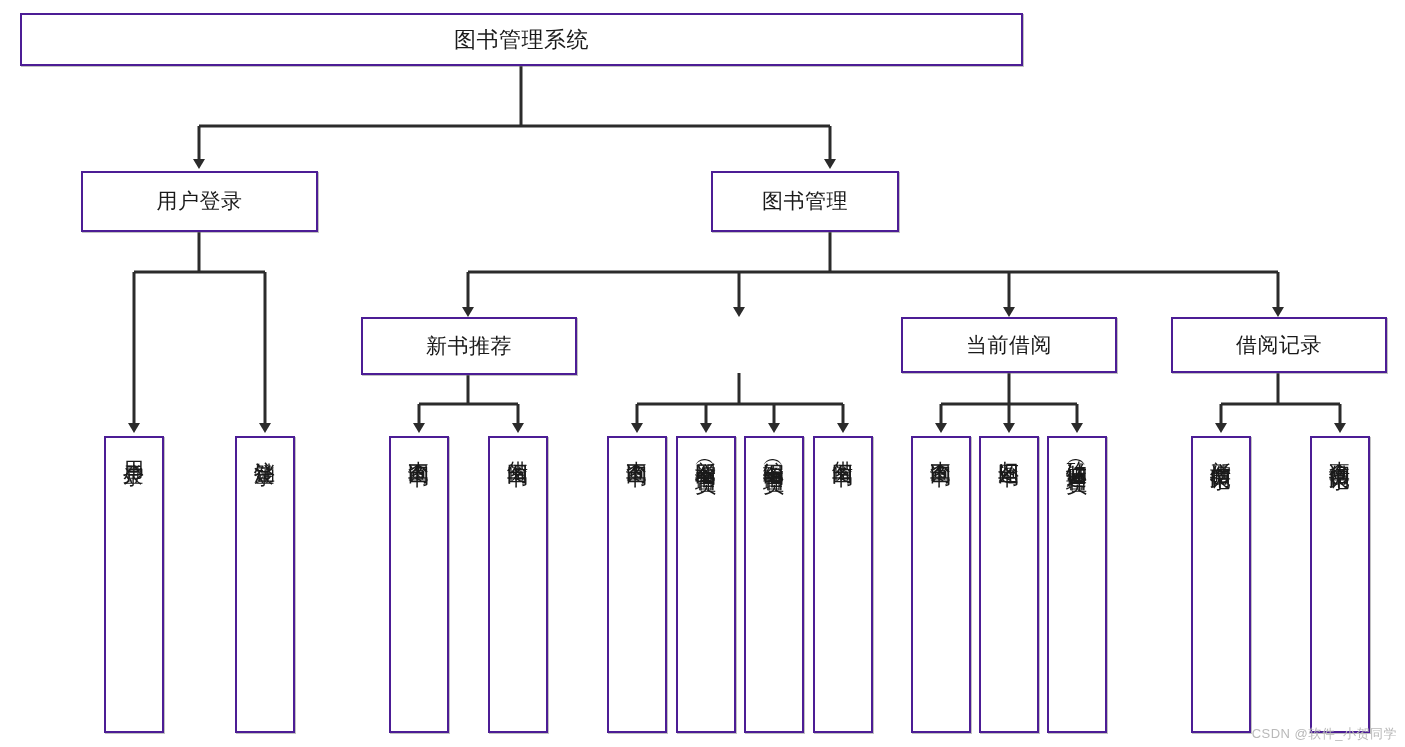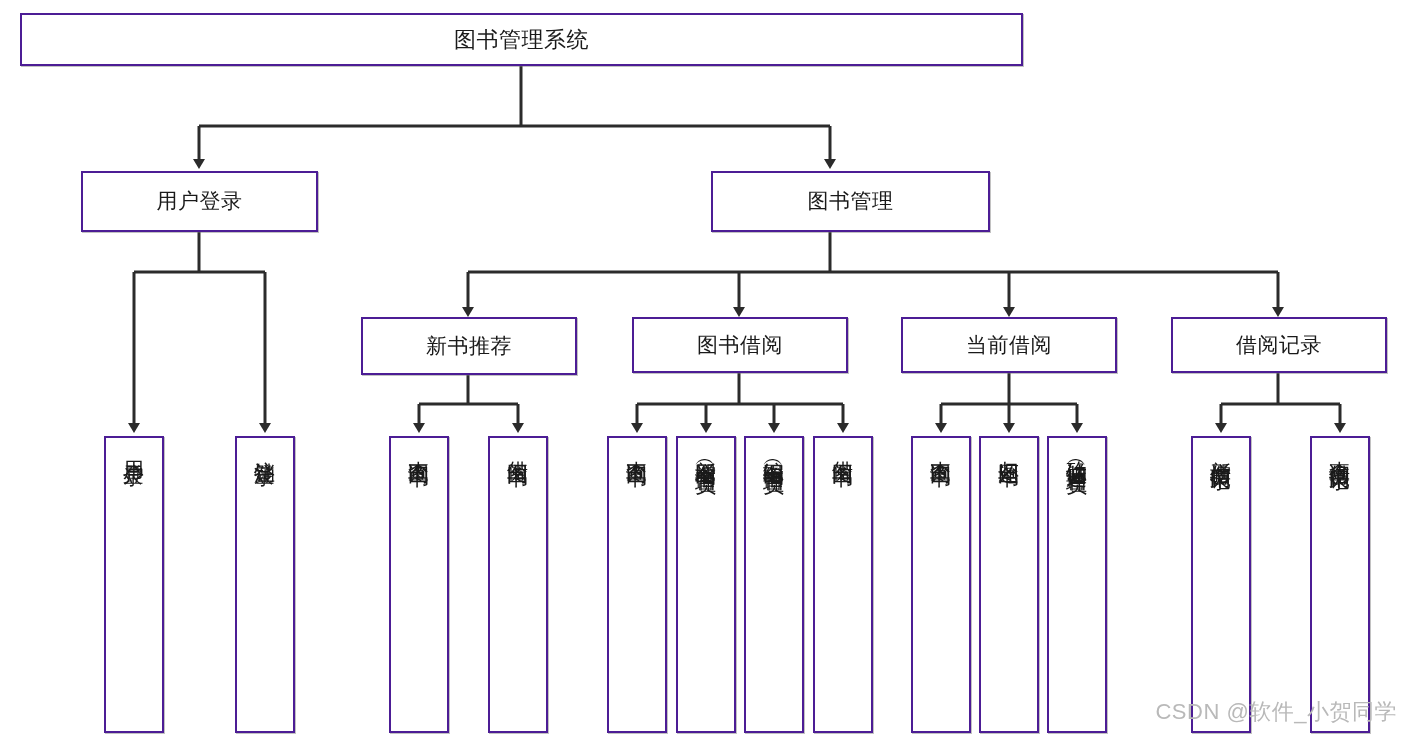--- a/index.html
+++ b/index.html
@@ -61,22 +61,22 @@
     writing-mode: vertical-rl;
     text-orientation: upright;
     font-size: 21px;
     line-height: 1.0;
     letter-spacing: 2px;
     white-space: nowrap;
   }
   .watermark {
     position: absolute;
     right: 8px;
-    bottom: 20px;
-    font-size: 22px;
+    bottom: 4px;
+    font-size: 13px;
     color: #b9b9b9;
     white-space: nowrap;
     letter-spacing: 0.5px;
   }
 </style>
 </head>
 <body>
 
 <div id="canvas">
 
@@ -133,30 +133,27 @@
     </g>
   </svg>
 
   <div class="node h root" style="left:20px; top:13px; width:1003px; height:53px;">
     <span class="lbl">图书管理系统</span>
   </div>
 
   <div class="node h" style="left:81px; top:171px; width:237px; height:61px;">
     <span class="lbl">用户登录</span>
   </div>
-  <div class="node h" style="left:711px; top:171px; width:279px; height:61px;">
+  <div class="node h" style="left:711px; top:171px; width:188px; height:61px;">
     <span class="lbl">图书管理</span>
   </div>
 
   <div class="node h" style="left:361px; top:317px; width:216px; height:58px;">
     <span class="lbl">新书推荐</span>
   </div>
-  <div class="node h" style="left:632px; top:317px; width:216px; height:56px;">
-    <span class="lbl">图书借阅</span>
-  </div>
   <div class="node h" style="left:901px; top:317px; width:216px; height:56px;">
     <span class="lbl">当前借阅</span>
   </div>
   <div class="node h" style="left:1171px; top:317px; width:216px; height:56px;">
     <span class="lbl">借阅记录</span>
   </div>
 
   <div class="node v" style="left:104px; top:436px; width:60px; height:297px;">
     <span class="lbl">用户登录</span>
   </div>

